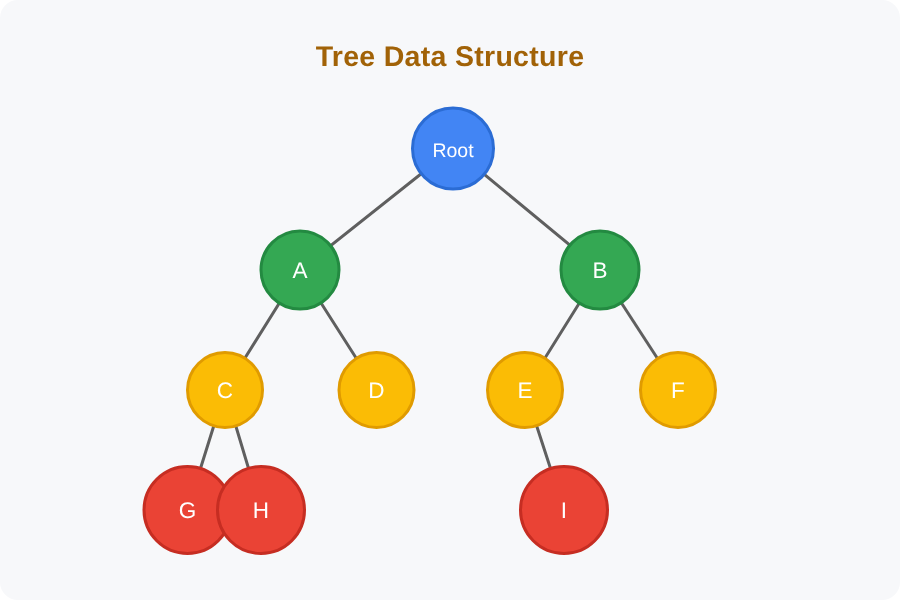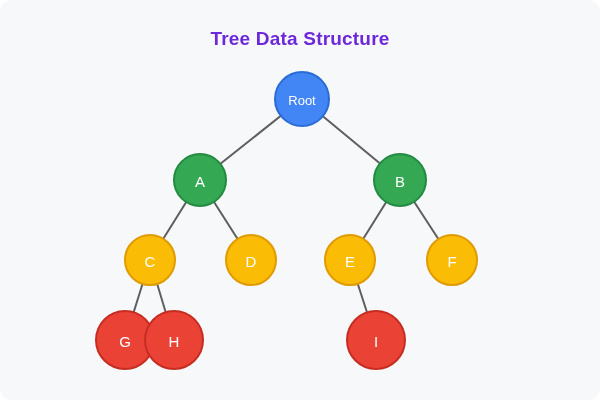--- a/index.html
+++ b/index.html
@@ -17,21 +17,21 @@
     font-family: "Liberation Sans", sans-serif;
   }
   #title {
     position: absolute;
     top: 28px;
     left: 0;
     width: 600px;
     text-align: center;
     font-size: 19px;
     font-weight: bold;
-    color: #6d28d9;
+    color: #a16207;
     letter-spacing: 0.2px;
   }
   #tree-svg {
     position: absolute;
     top: 0;
     left: 0;
     width: 600px;
     height: 400px;
   }
   .edge-line {

